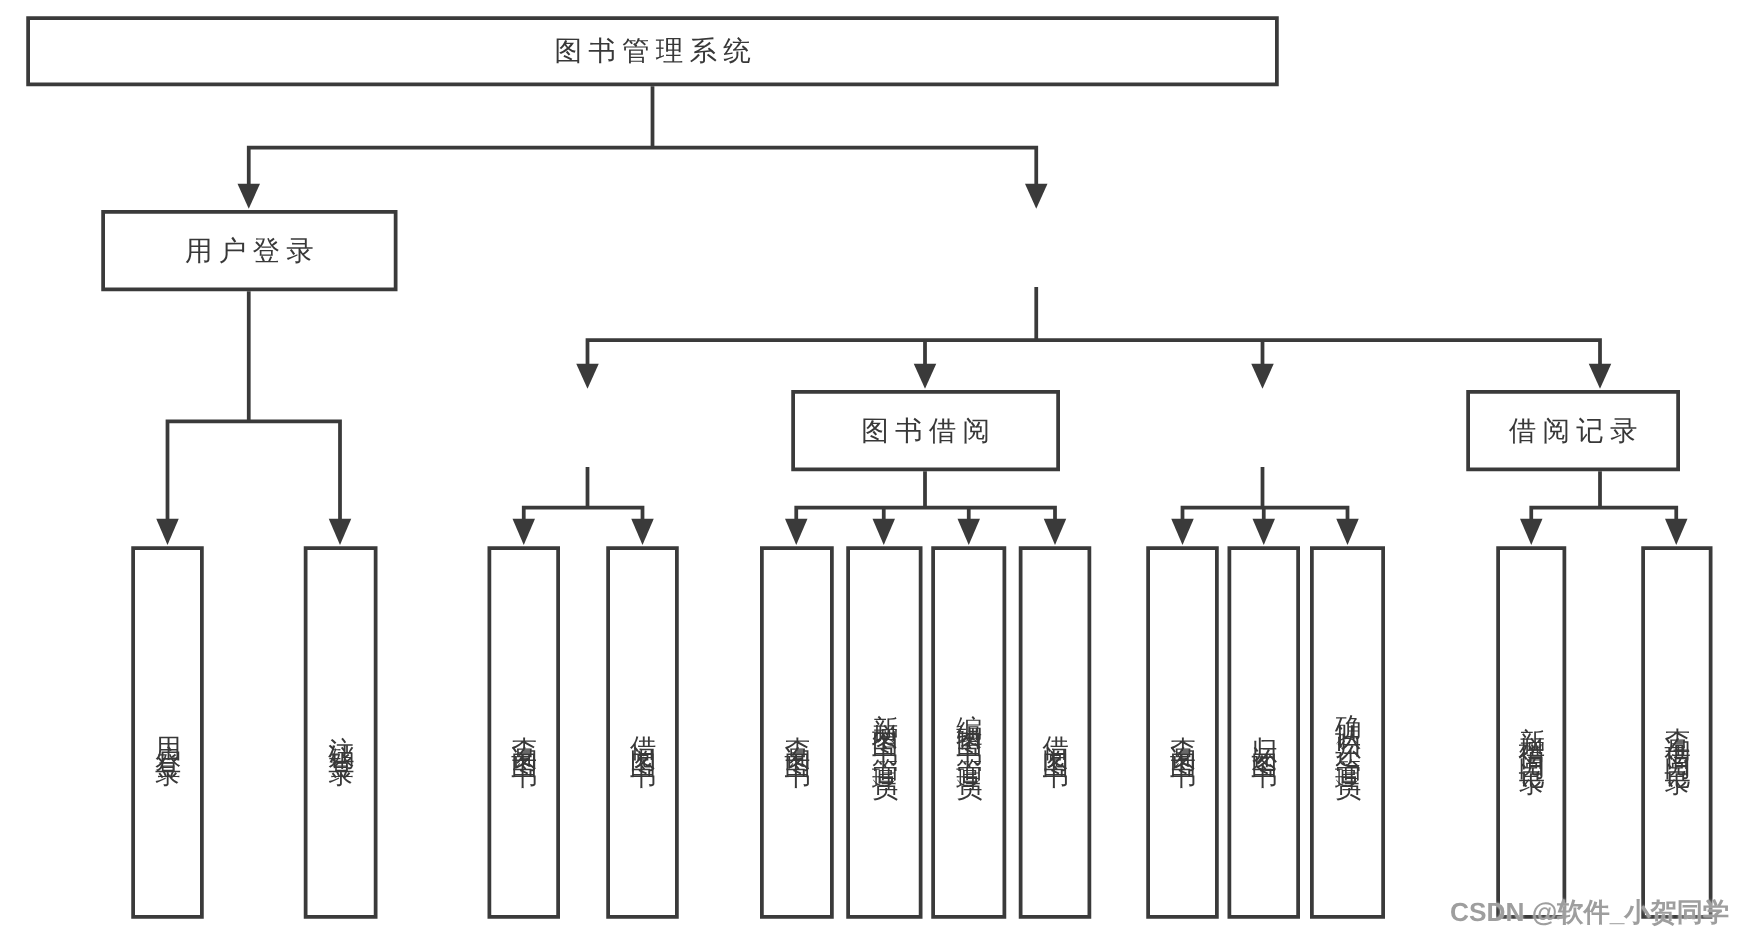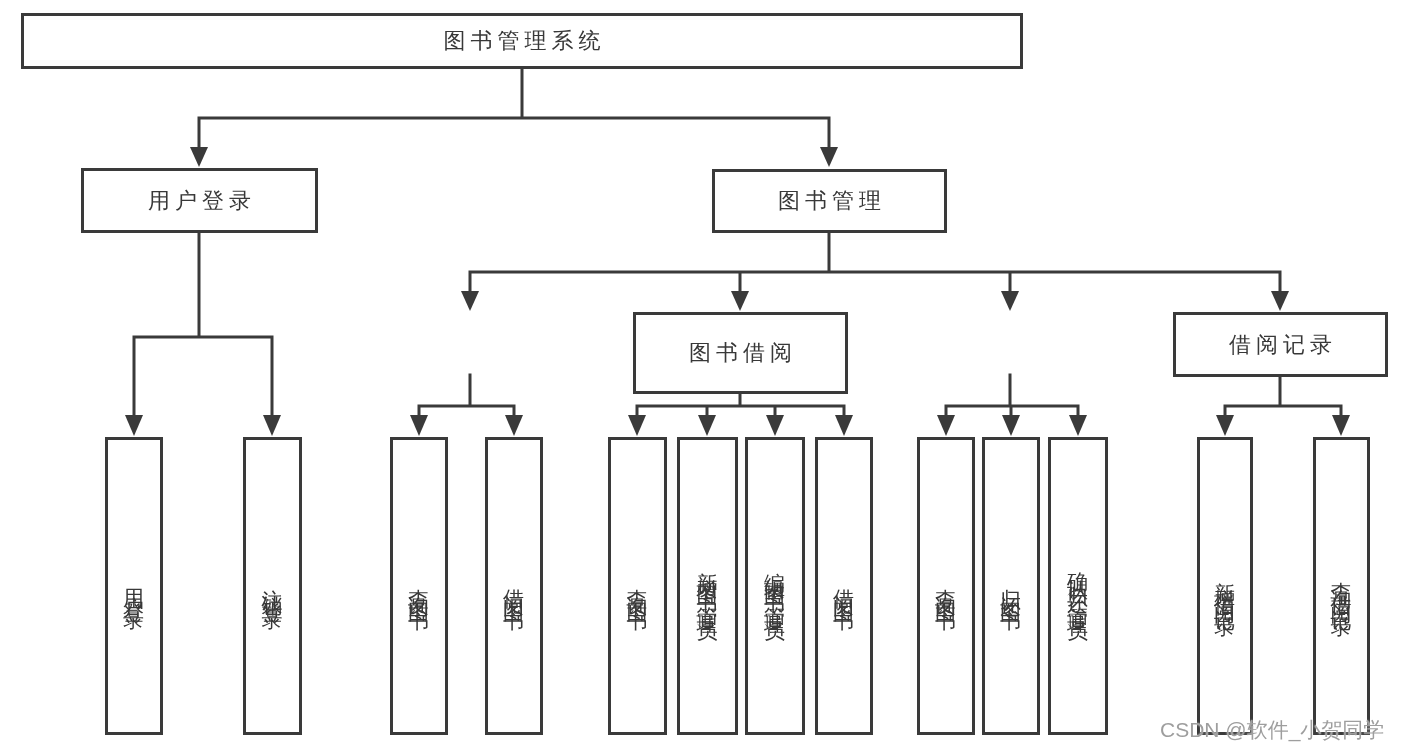--- a/index.html
+++ b/index.html
@@ -69,20 +69,21 @@
   }
   .watermark {
     position: absolute;
     z-index: 3;
     left: 1160px;
     top: 716px;
     font-size: 21px;
     color: var(--watermark);
     white-space: nowrap;
     text-shadow: 0 0 2px rgba(255,255,255,0.9);
+    font-weight: bold;
   }
 </style>
 </head>
 <body>
 
 <div id="canvas">
 
   <svg id="connectors" width="1405" height="747" viewBox="0 0 1405 747">
 
     <path class="ln" d="M522,67 L522,118 M199,118 L829,118 M199,118 L199,148 M829,118 L829,148"></path>
@@ -115,24 +116,23 @@
     <polygon class="ah" points="1069,415 1087,415 1078,436"></polygon>
 
     <path class="ln" d="M1280,375 L1280,406 M1225,406 L1341,406 M1225,406 L1225,416 M1341,406 L1341,416"></path>
     <polygon class="ah" points="1216,415 1234,415 1225,436"></polygon>
     <polygon class="ah" points="1332,415 1350,415 1341,436"></polygon>
   </svg>
 
   <div class="box-h" style="left:21px; top:13px; width:1002px; height:56px;">图书管理系统</div>
 
   <div class="box-h" style="left:81px; top:168px; width:237px; height:65px;">用户登录</div>
-  <div class="box-h" style="left:712px; top:169px; width:235px; height:64px;">图书管理</div>
 
-  <div class="box-h" style="left:633px; top:312px; width:215px; height:82px;">图书借阅</div>
-  <div class="box-h" style="left:1173px; top:312px; width:215px; height:65px;">借阅记录</div>
+  <div class="box-h" style="left:633px; top:312px; width:215px; height:65px;">图书借阅</div>
+  <div class="box-h" style="left:1173px; top:312px; width:171px; height:65px;">借阅记录</div>
 
   <div class="box-v" style="left:105px; width:58px;">用户登录</div>
   <div class="box-v" style="left:243px; width:59px;">注销登录</div>
 
   <div class="box-v" style="left:390px; width:58px;">查询图书</div>
   <div class="box-v" style="left:485px; width:58px;">借阅图书</div>
 
   <div class="box-v" style="left:608px; width:59px;">查询图书</div>
   <div class="box-v" style="left:677px; width:61px;">新增图书（管理员）</div>
   <div class="box-v" style="left:745px; width:60px;">编辑图书（管理员）</div>

